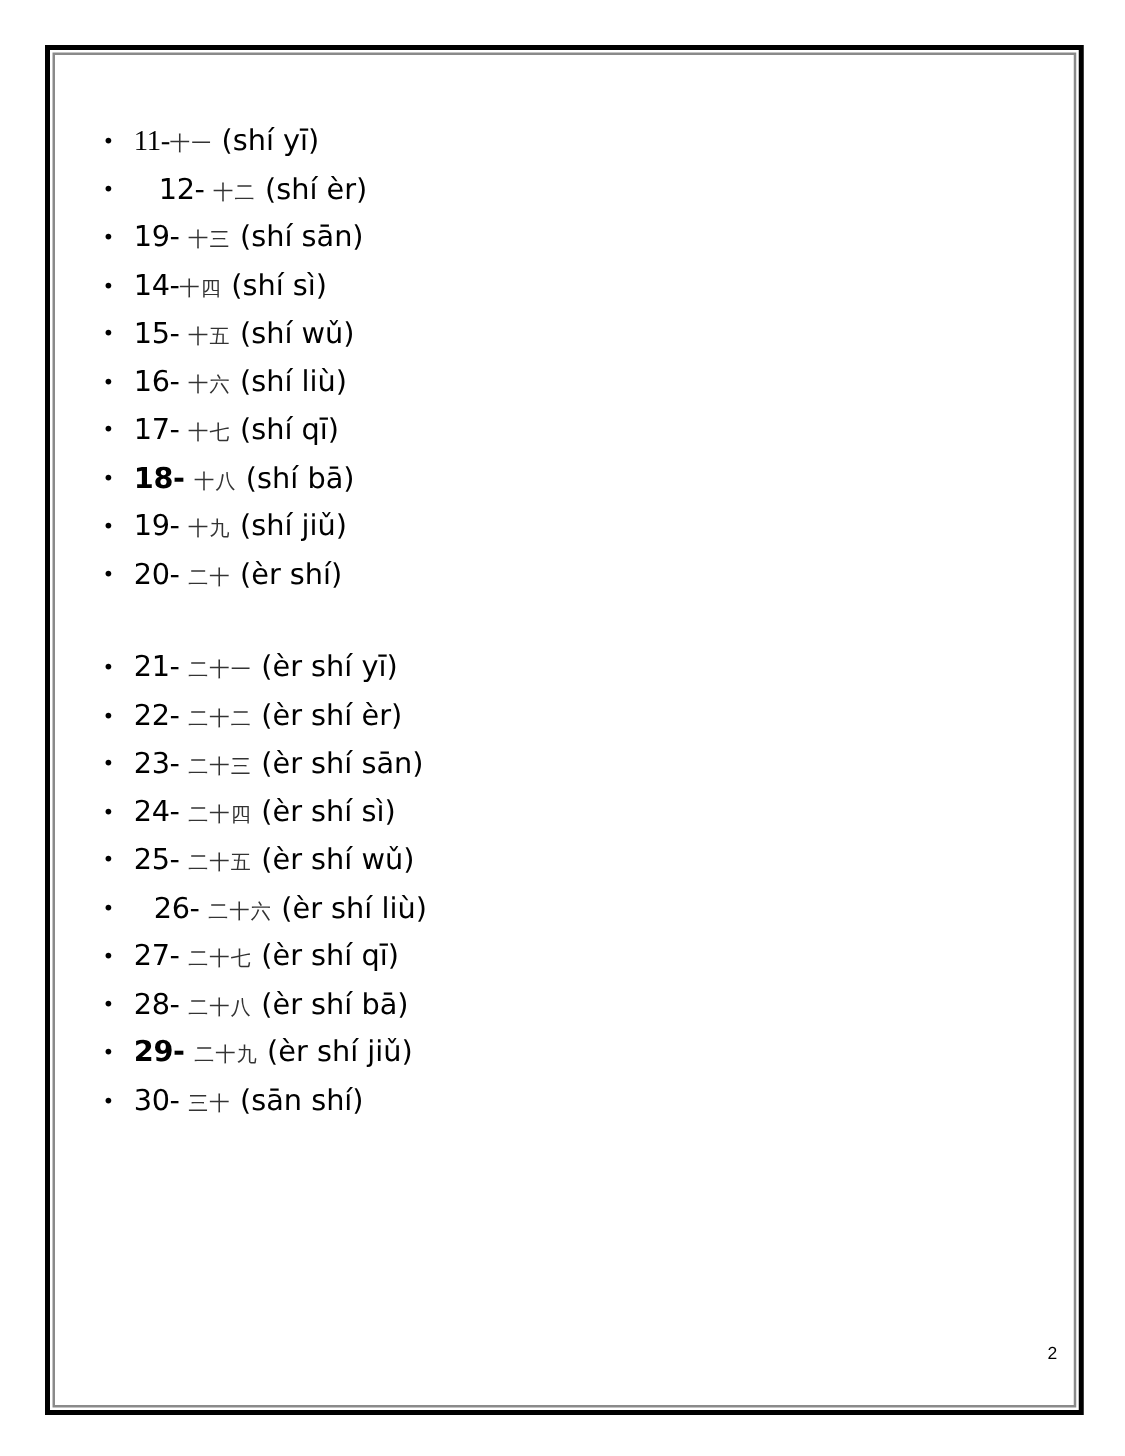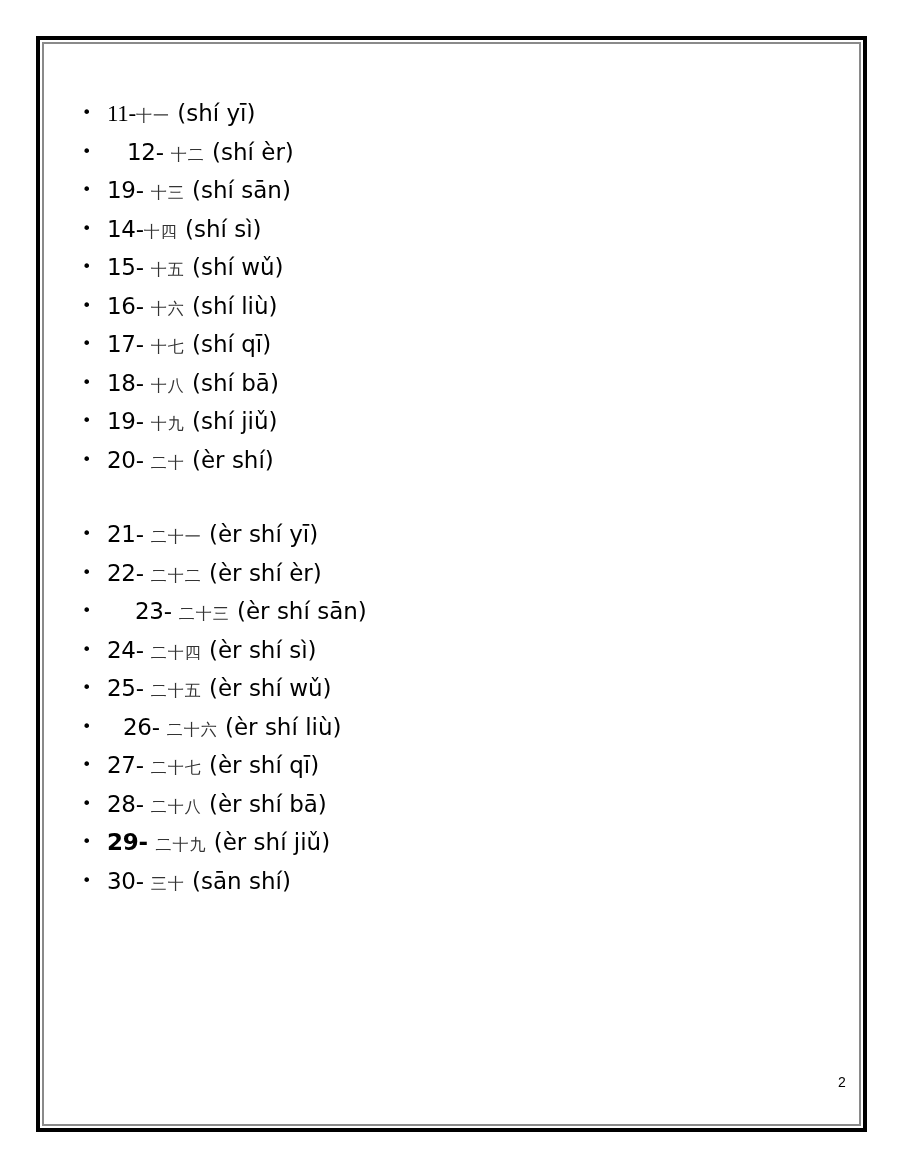--- a/index.html
+++ b/index.html
@@ -41,27 +41,27 @@
 </div>
 
 <ul class="list" id="numlist">
     <li><span class="bullet">•</span><span class="num" style="white-space: pre; font-family: Liberation Serif, serif;">11-</span><span class="hanzi">十一</span> <span class="pinyin">(shí yī)</span></li>
     <li><span class="bullet">•</span><span class="num" style="white-space: pre; margin-left: 20px;">12- </span><span class="hanzi">十二</span> <span class="pinyin">(shí èr)</span></li>
     <li><span class="bullet">•</span><span class="num" style="white-space: pre;">19- </span><span class="hanzi">十三</span> <span class="pinyin">(shí sān)</span></li>
     <li><span class="bullet">•</span><span class="num" style="white-space: pre;">14-</span><span class="hanzi">十四</span> <span class="pinyin">(shí sì)</span></li>
     <li><span class="bullet">•</span><span class="num" style="white-space: pre; text-align: right;">15- </span><span class="hanzi">十五</span> <span class="pinyin">(shí wǔ)</span></li>
     <li><span class="bullet">•</span><span class="num" style="white-space: pre;">16- </span><span class="hanzi">十六</span> <span class="pinyin">(shí liù)</span></li>
     <li><span class="bullet">•</span><span class="num" style="white-space: pre;">17- </span><span class="hanzi">十七</span> <span class="pinyin">(shí qī)</span></li>
-    <li><span class="bullet">•</span><span class="num" style="white-space: pre;">18- </span><span class="hanzi">十八</span> <span class="pinyin">(shí bā)</span></li>
+    <li><span class="bullet">•</span><span class="num" style="white-space: pre; font-weight: bold;">18- </span><span class="hanzi">十八</span> <span class="pinyin">(shí bā)</span></li>
     <li><span class="bullet">•</span><span class="num" style="white-space: pre;">19- </span><span class="hanzi">十九</span> <span class="pinyin">(shí jiǔ)</span></li>
     <li><span class="bullet">•</span><span class="num" style="white-space: pre;">20- </span><span class="hanzi">二十</span> <span class="pinyin">(èr shí)</span></li>
     <li class="gap"></li>
     <li><span class="bullet">•</span><span class="num" style="white-space: pre;">21- </span><span class="hanzi">二十一</span> <span class="pinyin">(èr shí yī)</span></li>
     <li><span class="bullet">•</span><span class="num" style="white-space: pre;">22- </span><span class="hanzi">二十二</span> <span class="pinyin">(èr shí èr)</span></li>
-    <li><span class="bullet">•</span><span class="num" style="white-space: pre; margin-left: 28px;">23- </span><span class="hanzi">二十三</span> <span class="pinyin">(èr shí sān)</span></li>
+    <li><span class="bullet">•</span><span class="num" style="white-space: pre;">23- </span><span class="hanzi">二十三</span> <span class="pinyin">(èr shí sān)</span></li>
     <li><span class="bullet">•</span><span class="num" style="white-space: pre;">24- </span><span class="hanzi">二十四</span> <span class="pinyin">(èr shí sì)</span></li>
     <li><span class="bullet">•</span><span class="num" style="white-space: pre; text-align: right;">25- </span><span class="hanzi">二十五</span> <span class="pinyin">(èr shí wǔ)</span></li>
     <li><span class="bullet">•</span><span class="num" style="white-space: pre; margin-left: 16px;">26- </span><span class="hanzi">二十六</span> <span class="pinyin">(èr shí liù)</span></li>
     <li><span class="bullet">•</span><span class="num" style="white-space: pre;">27- </span><span class="hanzi">二十七</span> <span class="pinyin">(èr shí qī)</span></li>
     <li><span class="bullet">•</span><span class="num" style="white-space: pre;">28- </span><span class="hanzi">二十八</span> <span class="pinyin">(èr shí bā)</span></li>
     <li><span class="bullet">•</span><span class="num" style="white-space: pre; font-weight: bold;">29- </span><span class="hanzi">二十九</span> <span class="pinyin">(èr shí jiǔ)</span></li>
     <li><span class="bullet">•</span><span class="num" style="white-space: pre;">30- </span><span class="hanzi">三十</span> <span class="pinyin">(sān shí)</span></li>
   </ul>
 
 <div class="page-number">2</div>

